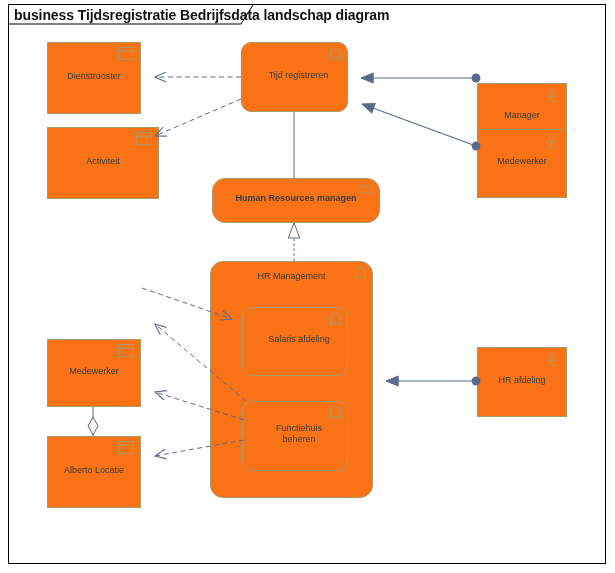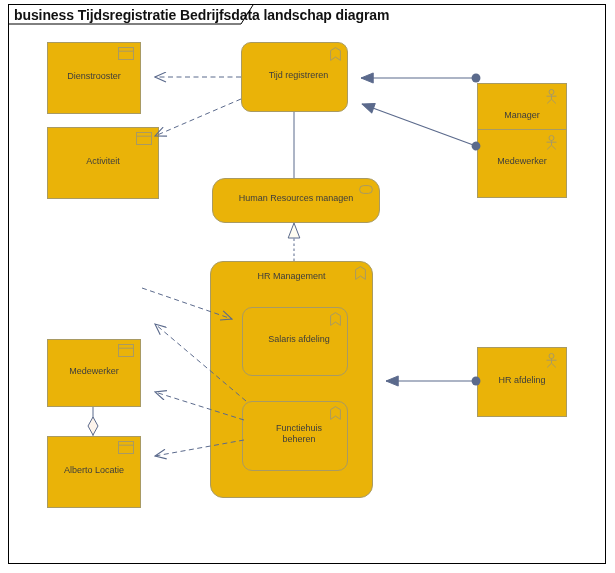--- a/index.html
+++ b/index.html
@@ -45,21 +45,21 @@
     position: absolute;
     left: 0; top: 0;
     width: 615px;
     height: 573px;
     overflow: visible;
   }
   
   .node {
     position: absolute;
     box-sizing: border-box;
-    background: #eab308;
+    background: #f97316;
     border: 1px solid #a89a63;
     color: #3d3d3d;
     font-size: 9px;
     line-height: 11px;
     display: flex;
     align-items: center;
     justify-content: center;
     text-align: center;
   }
   .node.rounded   { border-radius: 10px; padding-left: 8px; }
@@ -181,21 +181,21 @@
 
   <div class="node rounded layer-1" style="left:241px; top:42px; width:107px; height:70px;">
     <span class="ico">
       <svg width="11" height="14" viewBox="0 0 11 14">
         <path d="M0.6,3.6 L5.5,0.6 L10.4,3.6 L10.4,13.4 L5.5,10.0 L0.6,13.4 Z" fill="none" stroke="#a89a63" stroke-linejoin="round"></path>
       </svg>
     </span>
     <span class="label">Tijd registreren</span>
   </div>
 
-  <div class="node rounded-lg layer-1" style="left:212px; top:178px; width:168px; height:45px;">
+  <div class="node rounded-lg layer-1" style="left:212px; top:178px; width:168px; height:45px;font-weight:bold;">
     <span class="ico" style="top:6px;">
       <svg width="14" height="9" viewBox="0 0 14 9">
         <rect x="0.6" y="0.6" width="12.8" height="7.8" rx="3.9" ry="3.9" fill="none" stroke="#a89a63"></rect>
       </svg>
     </span>
     <span class="label">Human Resources managen</span>
   </div>
 
   <div class="node rounded-lg container layer-1" style="left:210px; top:261px; width:163px; height:237px;">
     <span class="ico">

